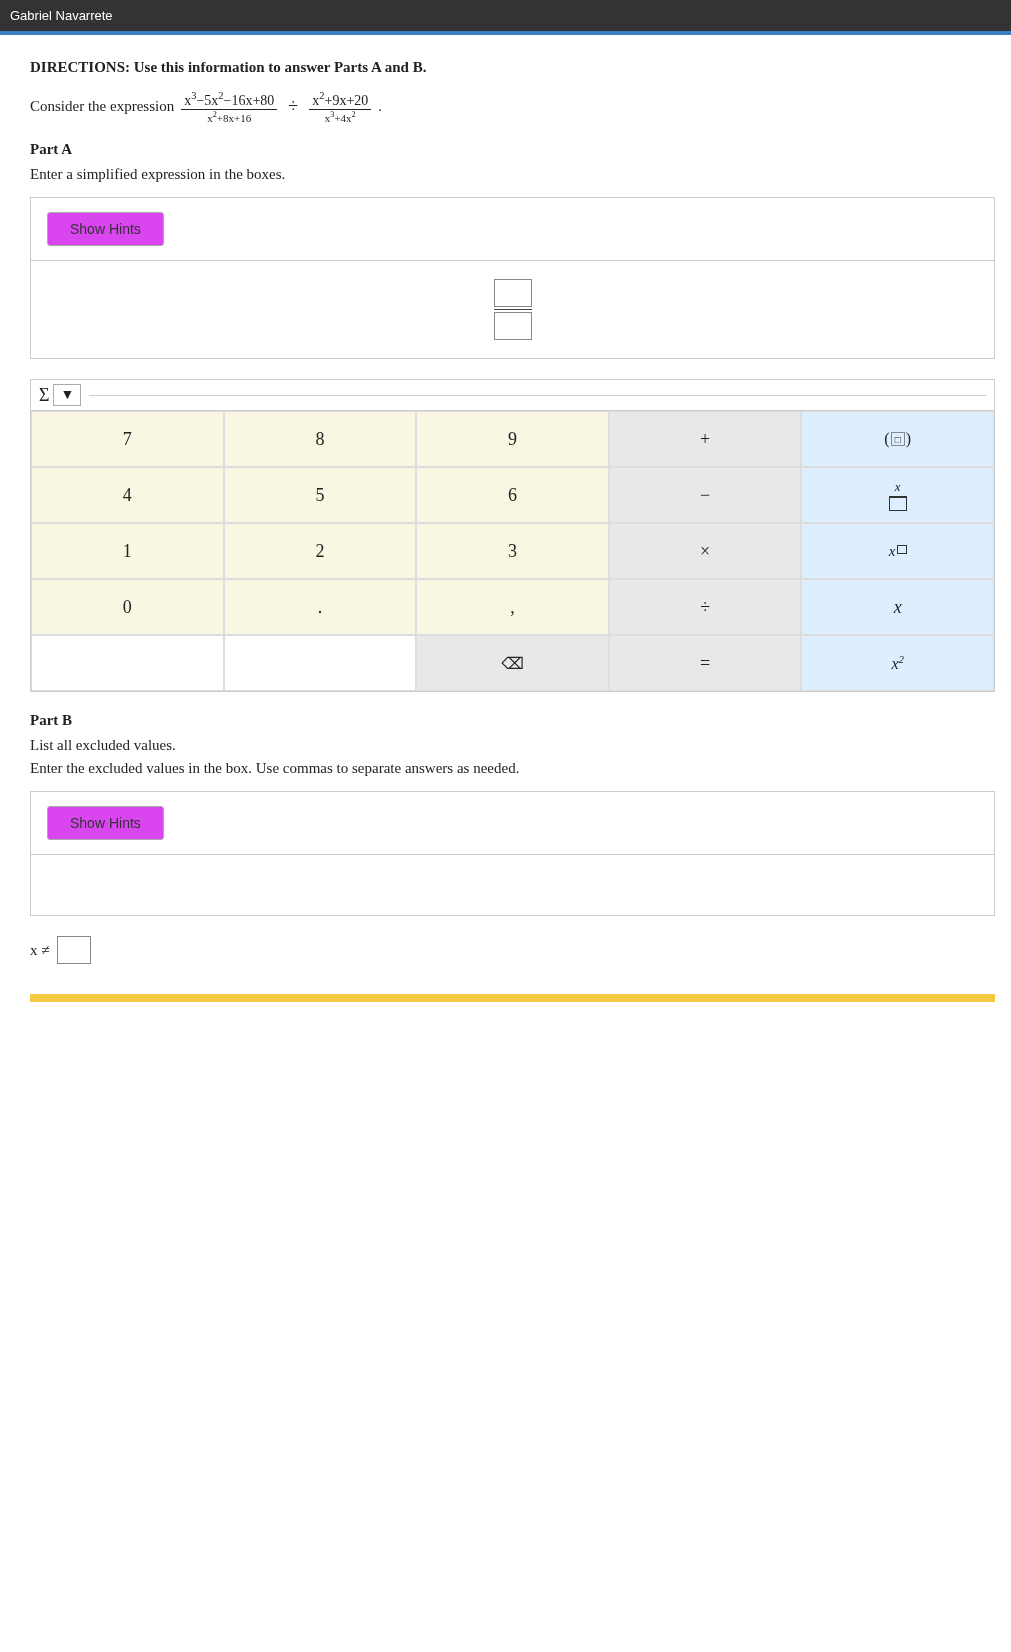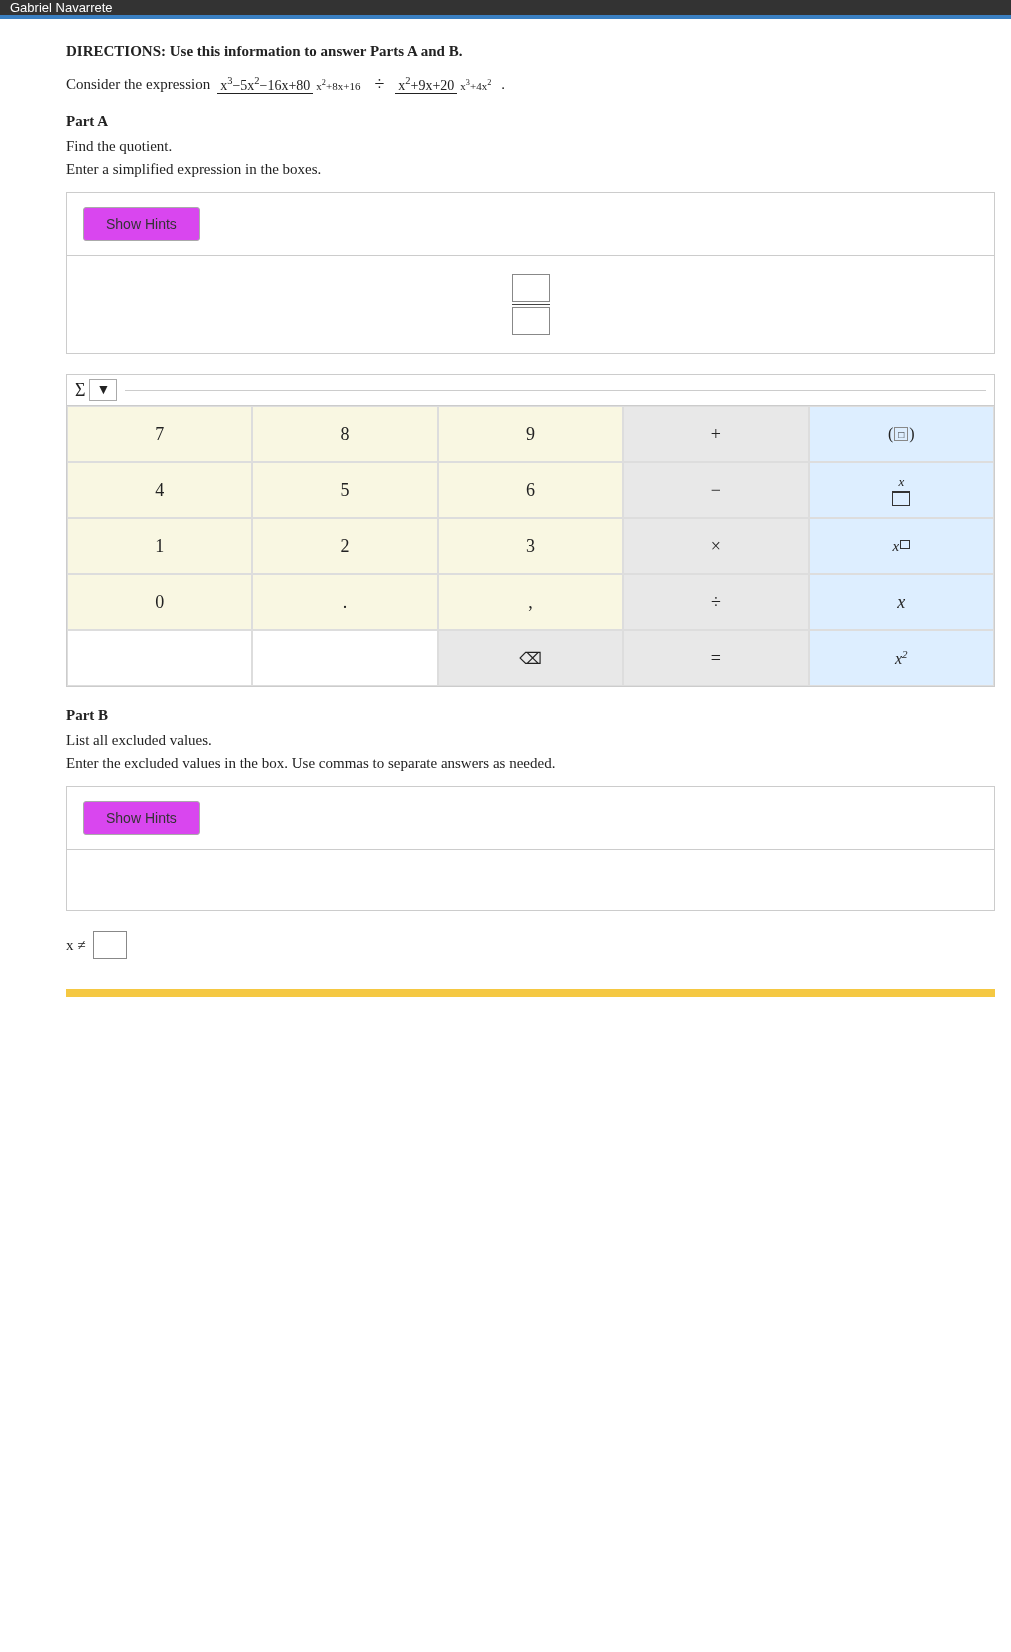--- a/index.html
+++ b/index.html
@@ -8,47 +8,46 @@
       font-size: 15px;
       background: #fff;
       color: #222;
       width: 1011px;
       min-height: 1652px;
     }
     .top-bar {
       background: #333;
       color: #fff;
       font-size: 13px;
-      padding: 0 10px;
+      padding: 8px 10px;
       font-family: Arial, sans-serif;
     }
     .blue-line {
       height: 4px;
       background: #3a7fc1;
       width: 100%;
     }
     .main-content {
       padding: 24px 16px 30px 30px;
-      margin-left: 36px;
     }
     .directions {
       font-weight: bold;
       font-size: 15px;
       margin-bottom: 14px;
     }
     .expression-line {
       font-size: 15px;
       margin-bottom: 18px;
       display: flex;
       align-items: center;
       gap: 5px;
     }
     .fraction {
       display: inline-flex;
-      flex-direction: row;
+      flex-direction: column;
       align-items: center;
       vertical-align: middle;
       margin: 0 2px;
       text-align: right;
     }
     .fraction .num {
       border-bottom: 1px solid #222;
       padding: 0 3px;
       font-size: 14px;
     }
@@ -250,21 +249,20 @@
     </span>
     <span class="divider-symbol">÷</span>
     <span class="fraction">
       <span class="num">x<sup>2</sup>+9x+20</span>
       <span class="den">x<sup>3</sup>+4x<sup>2</sup></span>
     </span>
     <span>.</span>
   </div>
 
   <div class="part-title">Part A</div>
-  <div class="part-desc">Find the quotient.</div>
   <div class="part-desc" style="margin-bottom:14px;">Enter a simplified expression in the boxes.</div>
 
   <div class="section-box">
     <div class="show-hints-row">
       <button class="show-hints-btn">Show Hints</button>
     </div>
     <div class="fraction-input-area">
       <div class="fraction-input">
         <div class="frac-box"></div>
         <div class="frac-line"></div>

